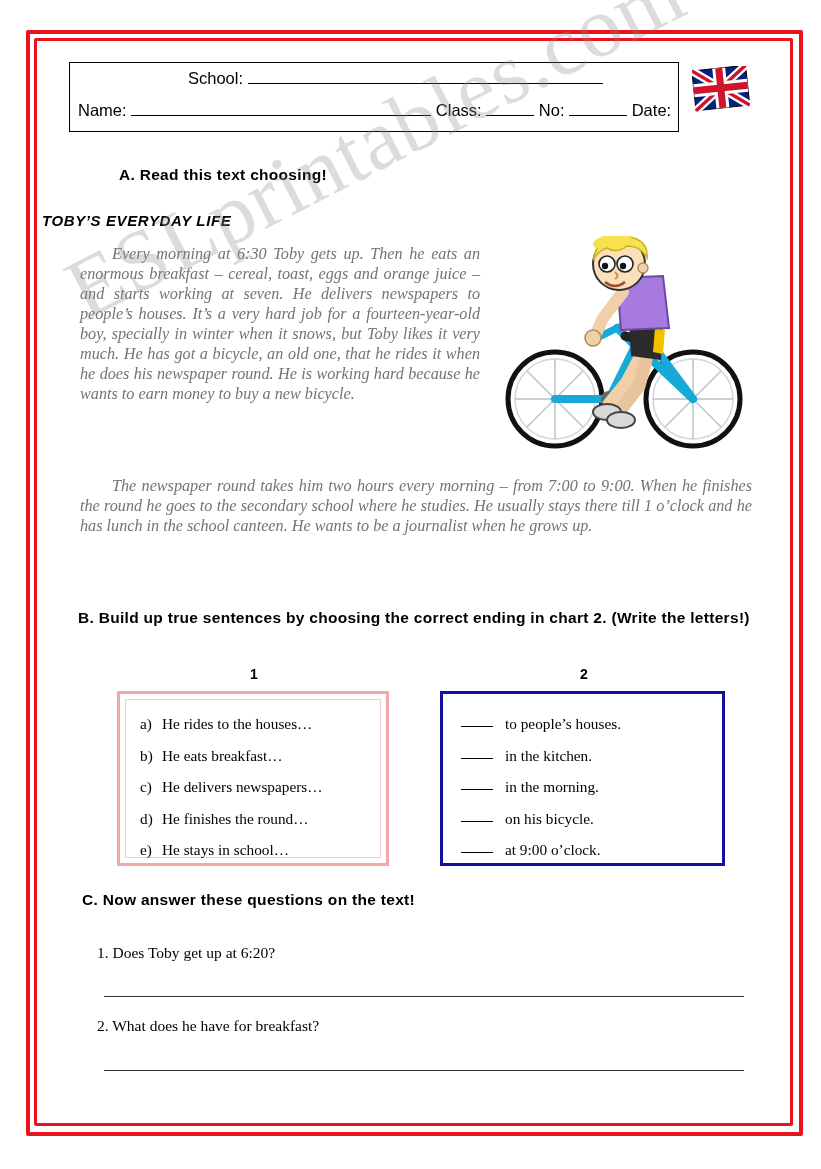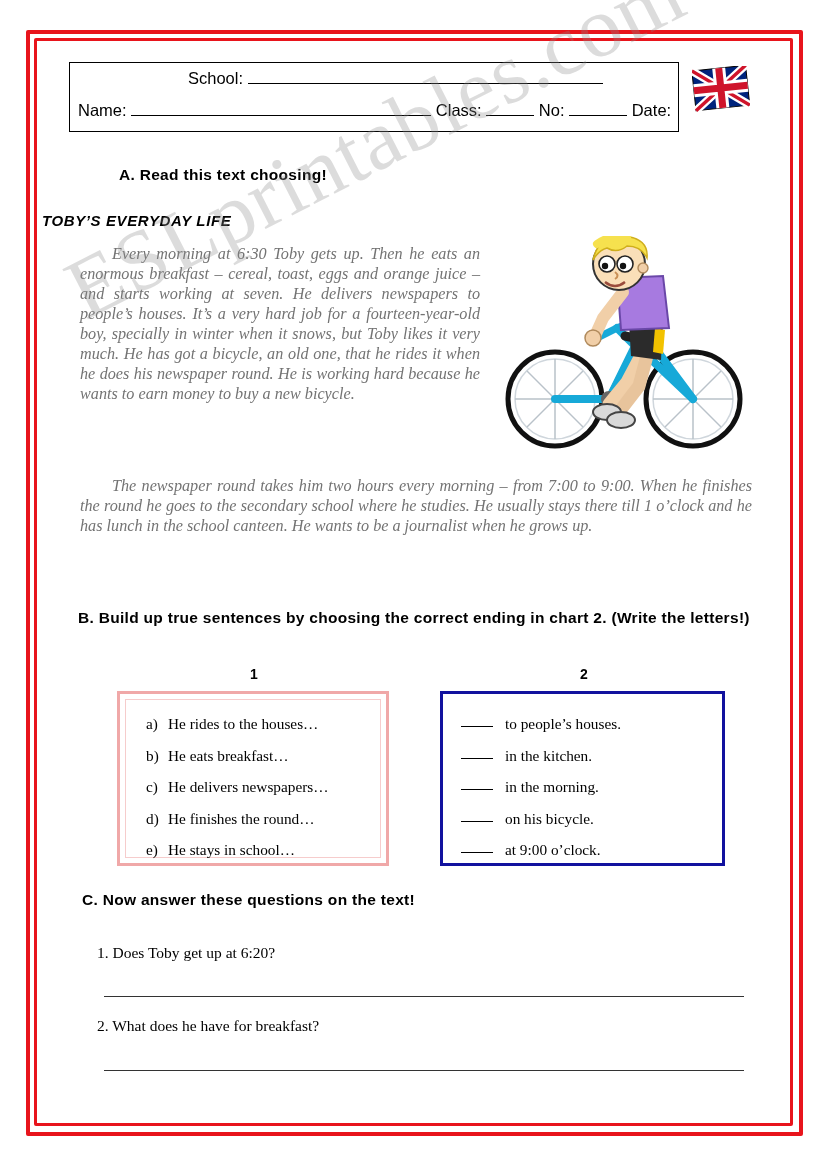--- a/index.html
+++ b/index.html
@@ -157,21 +157,21 @@
     width: 285px; height: 175px;
     border: 3px solid #11119e;
     box-sizing: border-box;
   }
   .opt-list {
     position: absolute;
     left: 0; top: 14px; width: 100%;
     font-size: 15.3px;
     line-height: 31.5px;
   }
-  .opt-list .row { padding-left: 26px; white-space: nowrap; }
+  .opt-list .row { padding-left: 20px; white-space: nowrap; }
   .opt-list .lbl { display:inline-block; width: 22px; }
   .box2 .opt-list .row { padding-left: 18px; }
   .box2 .blank-line {
     display:inline-block; width: 32px;
     border-bottom: 1px solid #000;
     margin-right: 12px;
     vertical-align: 2px;
   }
 
   

